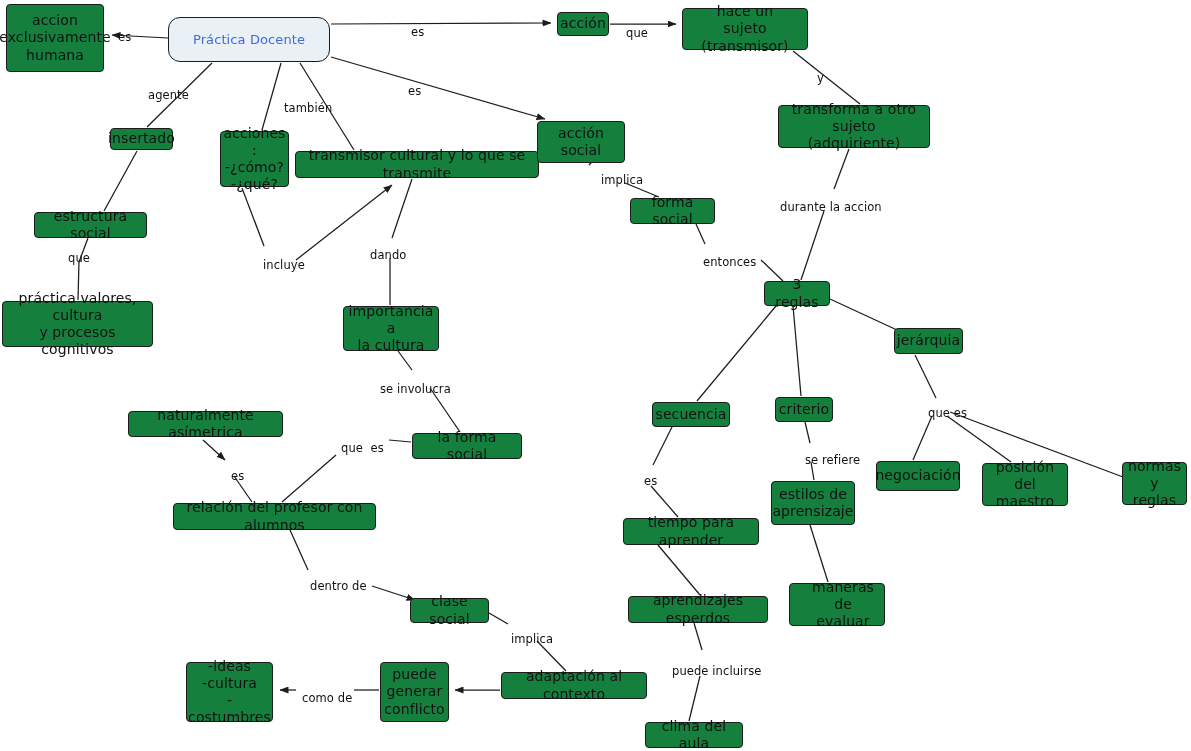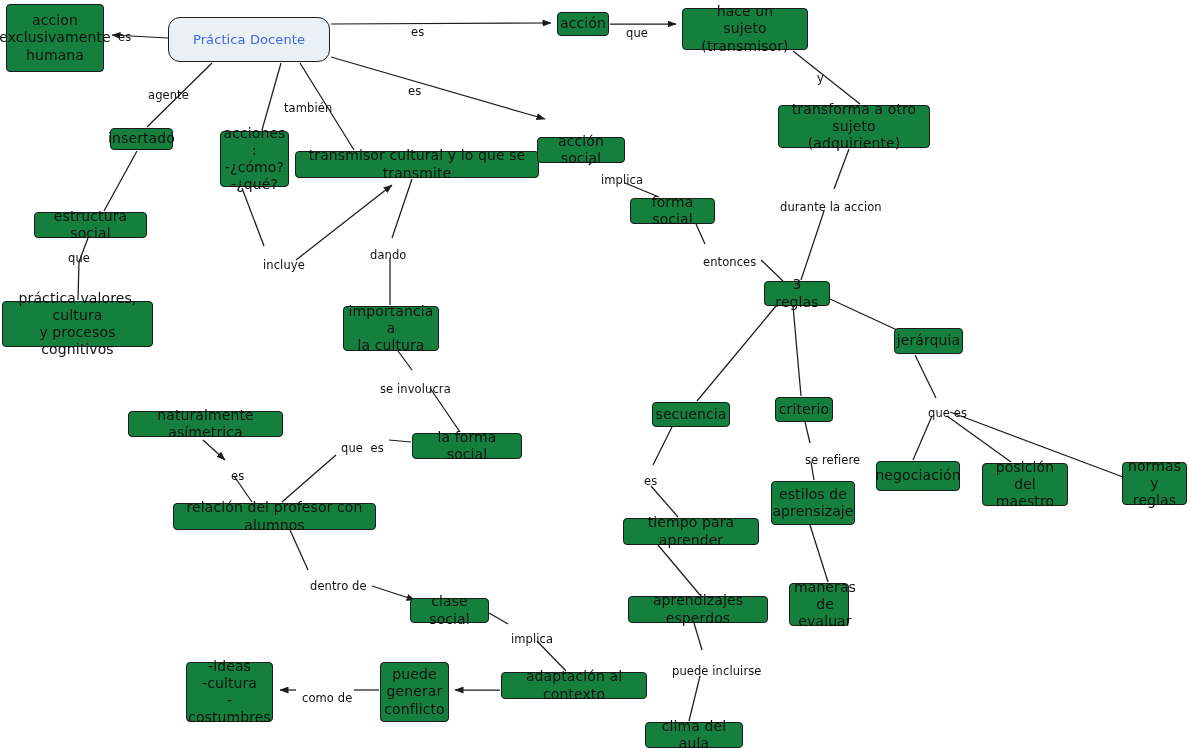--- a/index.html
+++ b/index.html
@@ -140,21 +140,21 @@
       <div class="node" style="left: 557px; top: 12px; width: 52px; height: 24px;">acción</div>
       <div class="node" style="left: 682px; top: 8px; width: 126px; height: 42px;">hace  un
 sujeto (transmisor)</div>
       <div class="node" style="left: 778px; top: 105px; width: 152px; height: 43px;">transforma a otro sujeto
 (adquiriente)</div>
       <div class="node" style="left: 110px; top: 128px; width: 63px; height: 22px;">insertado</div>
       <div class="node" style="left: 220px; top: 131px; width: 69px; height: 56px;">acciones :
 -¿cómo?
 -¿qué?</div>
       <div class="node" style="left: 295px; top: 151px; width: 244px; height: 27px;">transmisor cultural y lo que se transmite</div>
-      <div class="node" style="left: 537px; top: 121px; width: 88px; height: 26px; margin-top: 16px;">acción social</div>
+      <div class="node" style="left: 537px; top: 121px; width: 88px; height: 42px;">acción social</div>
       <div class="node" style="left: 34px; top: 212px; width: 113px; height: 26px;">estructura social</div>
       <div class="node" style="left: 630px; top: 198px; width: 85px; height: 26px;">forma social</div>
       <div class="node" style="left: 2px; top: 301px; width: 151px; height: 46px;">práctica valores, cultura
 y procesos cognitivos</div>
       <div class="node" style="left: 764px; top: 281px; width: 66px; height: 25px;">3 reglas</div>
       <div class="node" style="left: 343px; top: 306px; width: 96px; height: 45px;">importancia  a
 la cultura</div>
       <div class="node" style="left: 894px; top: 328px; width: 69px; height: 26px;">jerárquia</div>
       <div class="node" style="left: 128px; top: 411px; width: 155px; height: 26px;">naturalmente asímetrica</div>
       <div class="node" style="left: 652px; top: 402px; width: 78px; height: 25px;">secuencia</div>
@@ -162,21 +162,21 @@
       <div class="node" style="left: 412px; top: 433px; width: 110px; height: 26px;">la forma social</div>
       <div class="node" style="left: 876px; top: 461px; width: 84px; height: 30px;">negociación</div>
       <div class="node" style="left: 982px; top: 463px; width: 86px; height: 43px;">posición del
 maestro</div>
       <div class="node" style="left: 1122px; top: 462px; width: 65px; height: 43px;">normas y
 reglas</div>
       <div class="node" style="left: 771px; top: 481px; width: 84px; height: 44px;">estilos de
 aprensizaje</div>
       <div class="node" style="left: 173px; top: 503px; width: 203px; height: 27px;">relación del profesor con alumnos</div>
       <div class="node" style="left: 623px; top: 518px; width: 136px; height: 27px;">tiempo para aprender</div>
-      <div class="node" style="left: 789px; top: 583px; width: 60px; height: 43px; padding-left: 18px;">maneras
+      <div class="node" style="left: 789px; top: 583px; width: 96px; height: 43px; padding-left: 18px;">maneras
 de evaluar</div>
       <div class="node" style="left: 628px; top: 596px; width: 140px; height: 27px;">aprendizajes esperdos</div>
       <div class="node" style="left: 410px; top: 598px; width: 79px; height: 25px;">clase social</div>
       <div class="node" style="left: 186px; top: 662px; width: 87px; height: 60px;">-ideas
 -cultura
 -costumbres</div>
       <div class="node" style="left: 380px; top: 662px; width: 69px; height: 60px;">puede
 generar
 conflicto</div>
       <div class="node" style="left: 501px; top: 672px; width: 146px; height: 27px;">adaptación al contexto</div>

